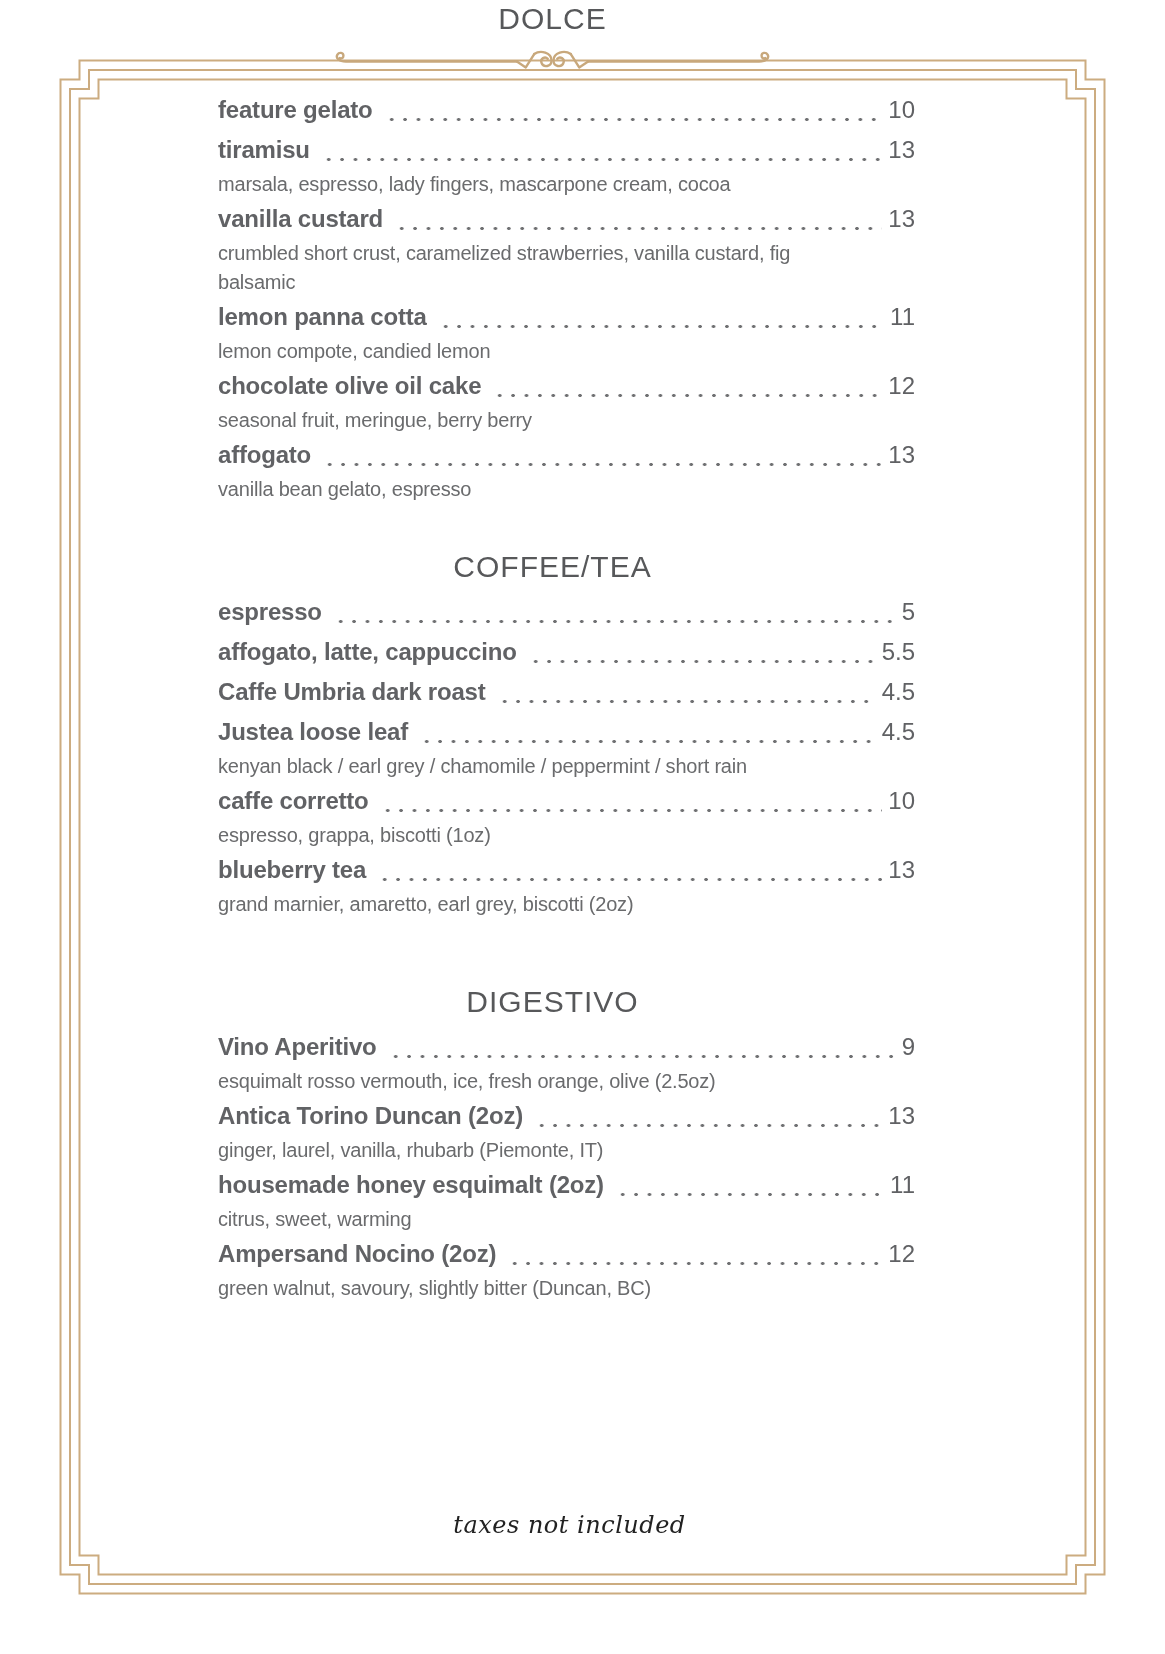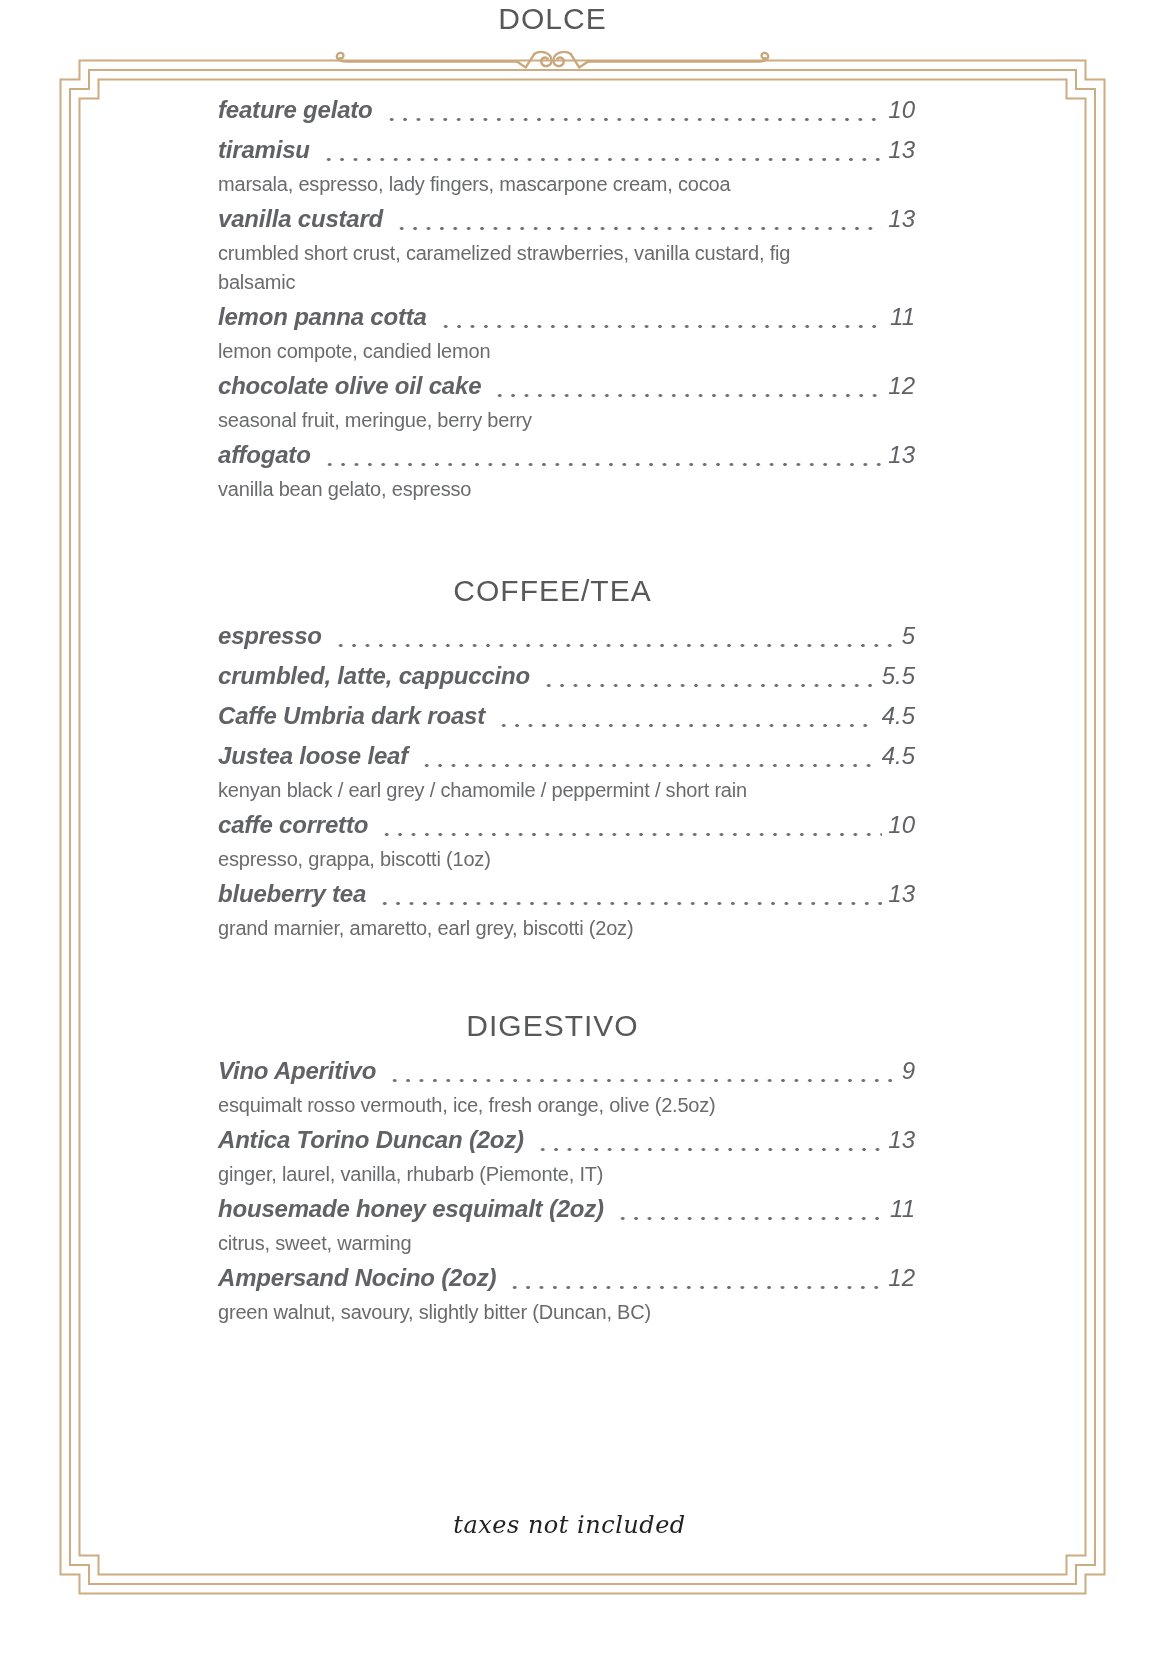--- a/index.html
+++ b/index.html
@@ -15,28 +15,28 @@
     overflow:hidden;
   }
   .frame-svg{position:absolute;left:0;top:0;width:1165px;height:1654px;}
   .frame-svg path{fill:none;stroke:var(--frame);stroke-width:2;}
   .content{position:absolute;left:218px;top:0;width:697px;}
   .h-wrap{padding-right:28px;text-align:center;}
   h1{
     font-size:30px;line-height:38px;font-weight:400;color:var(--heading);
     letter-spacing:1px;
   }
-  .h-coffee{margin-top:68px;text-align:center;}
+  .h-coffee{margin-top:44px;text-align:center;}
   .h-digestivo{margin-top:64px;}
   .ornament{height:30px;margin:8px 0 14px;text-align:center;padding-right:28px;}
   .ornament svg{width:447px;height:30px;}
   .ornament path{fill:none;stroke:var(--accent);stroke-width:2.4;stroke-linecap:round;stroke-linejoin:round;}
   .items{margin-top:14px;}
   .items-tight{margin-top:6px;}
-  .row{display:flex;align-items:baseline;line-height:40px;font-style:italic;}
+  .row{display:flex;align-items:baseline;line-height:40px;}
   .nm{
     font-size:24px;font-weight:600;color:var(--item);letter-spacing:-0.2px;
     white-space:nowrap;
   }
   .dots{
     flex:1;height:5px;align-self:flex-end;margin:0 6px 8px 12px;
     background-image:radial-gradient(circle,var(--dots) 1.5px,transparent 1.9px);
     background-size:13.4px 5px;background-repeat:repeat-x;background-position:left center;
   }
   .pr{font-size:24px;font-weight:400;color:var(--price);white-space:nowrap;text-align:center;}
@@ -115,21 +115,21 @@
   <div class="h-wrap">
       <h1 class="h-coffee">COFFEE/TEA</h1>
     </div>
   <div class="items items-tight">
     <div class="row">
       <span class="nm">espresso</span>
       <span class="dots"></span>
       <span class="pr">5</span>
     </div>
     <div class="row">
-      <span class="nm">crumbled, latte, cappuccino</span>
+      <span class="nm">affogato, latte, cappuccino</span>
       <span class="dots"></span>
       <span class="pr">5.5</span>
     </div>
     <div class="row">
       <span class="nm">Caffe Umbria dark roast</span>
       <span class="dots"></span>
       <span class="pr">4.5</span>
     </div>
     <div class="row">
       <span class="nm">Justea loose leaf</span>

